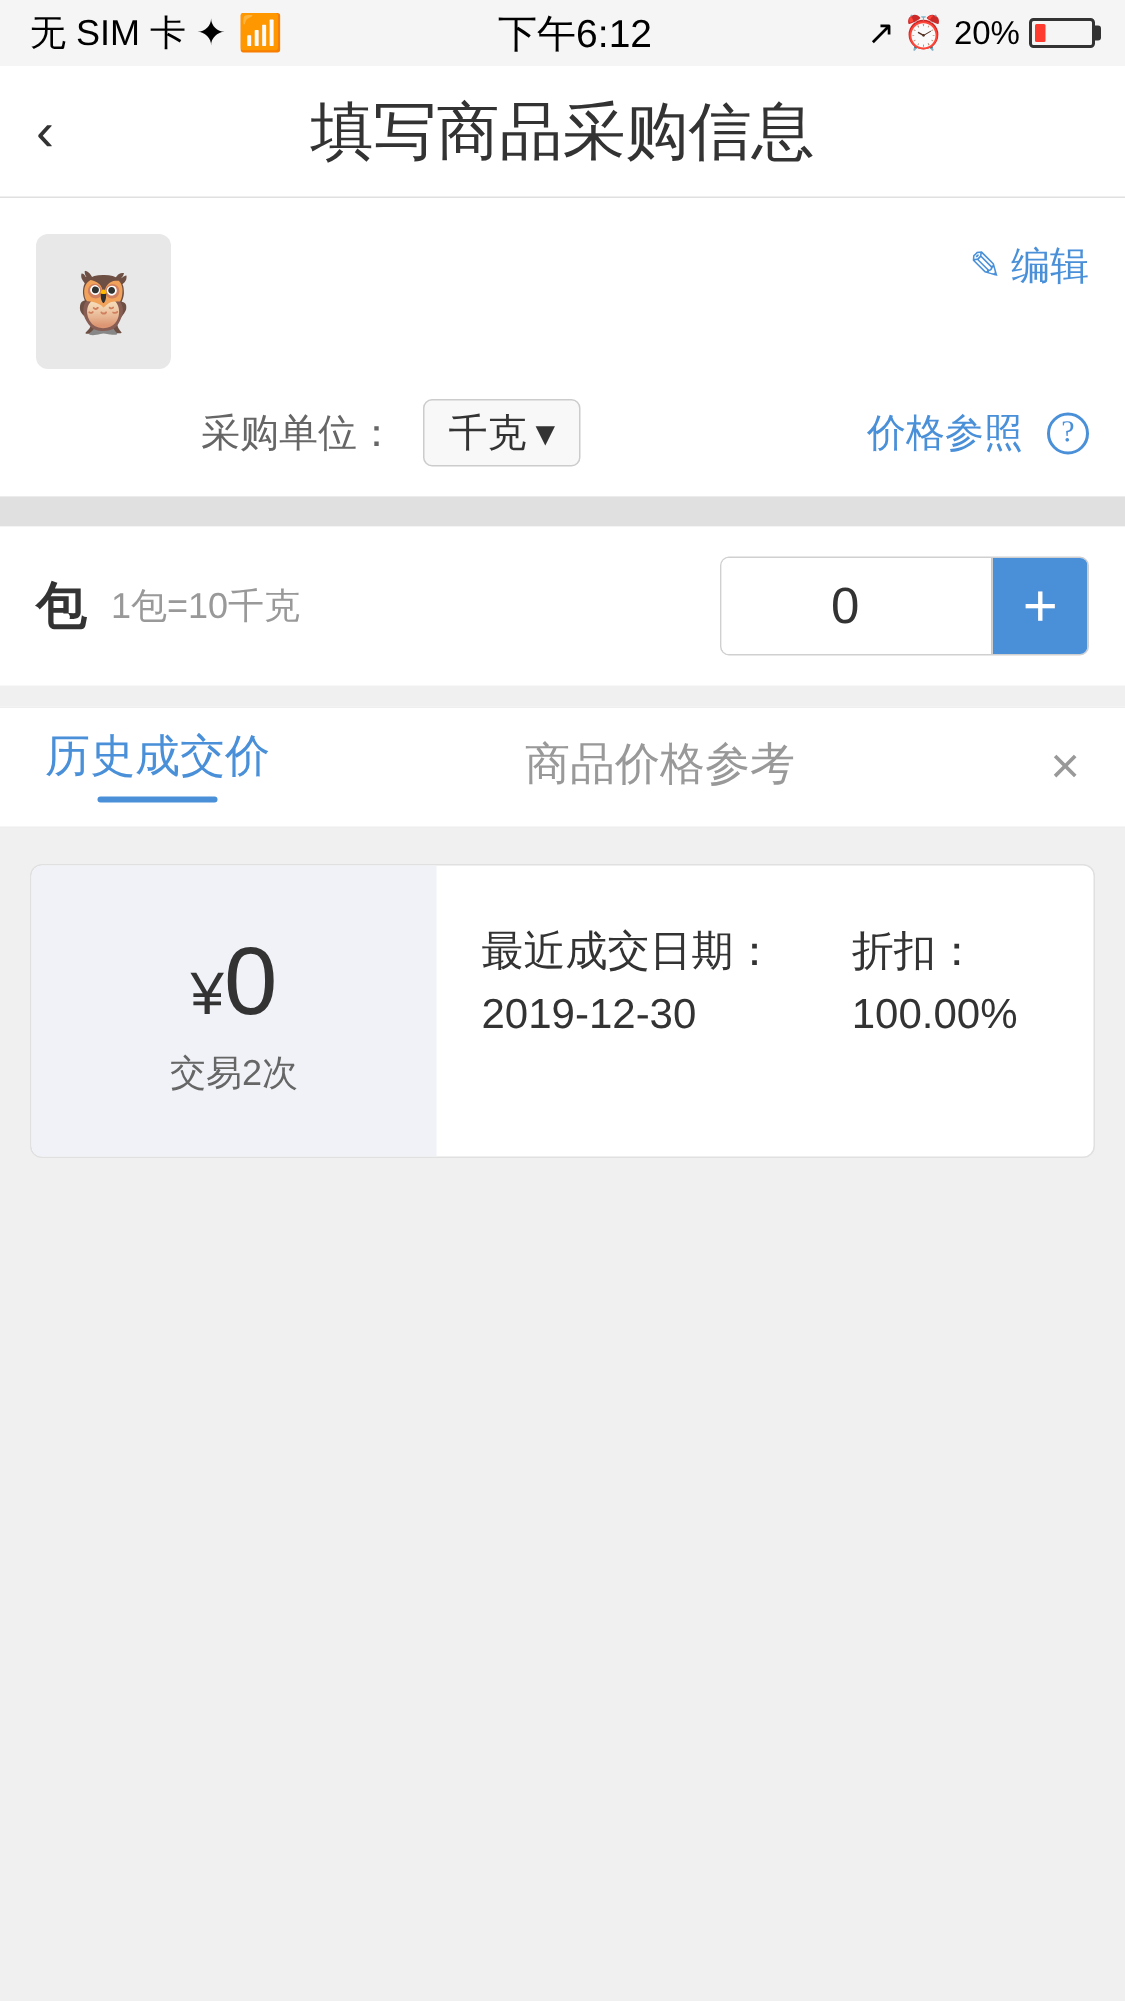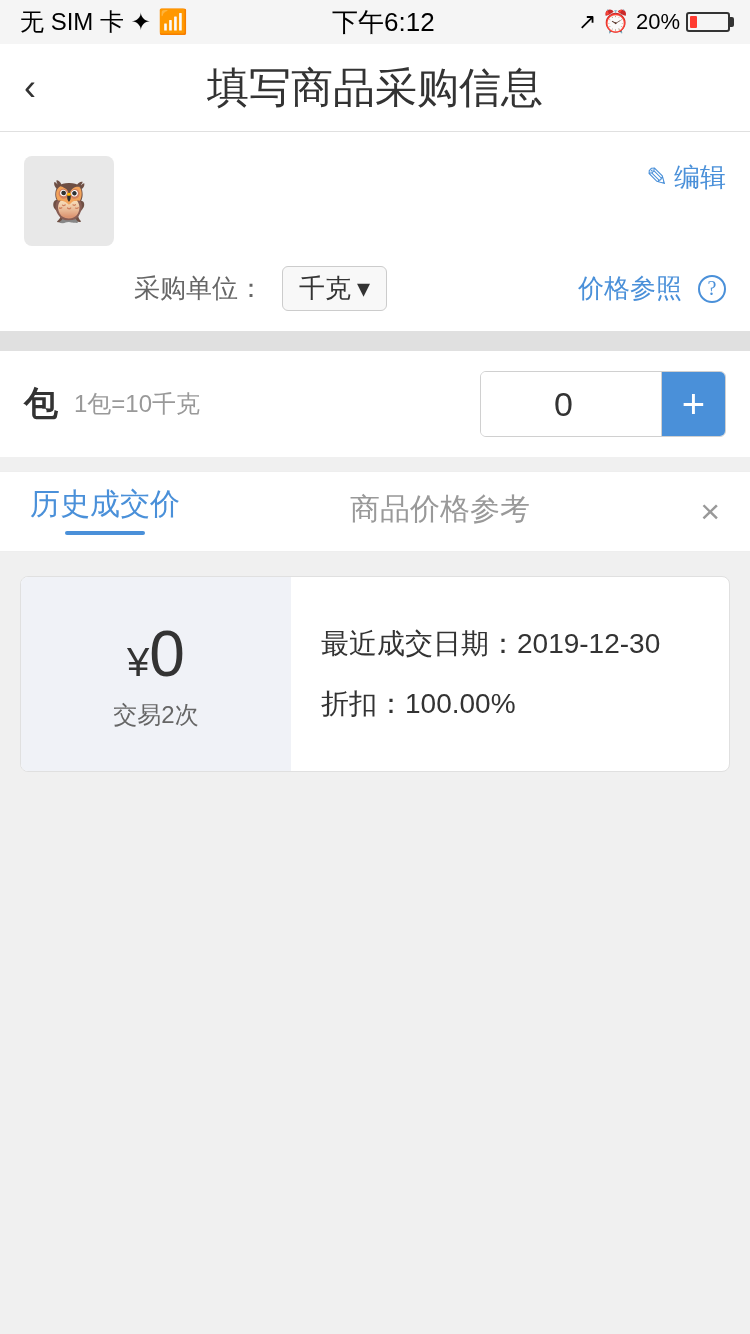--- a/index.html
+++ b/index.html
@@ -296,21 +296,20 @@
     }
     .price-transactions {
       font-size: 24px;
       color: #666;
       margin-top: 8px;
     }
     .card-right {
       flex: 1;
       padding: 36px 30px;
       display: flex;
-      flex-direction: column;
       gap: 18px;
       justify-content: center;
     }
     .card-detail-row {
       font-size: 28px;
       color: #333;
       line-height: 1.5;
     }
 
     

